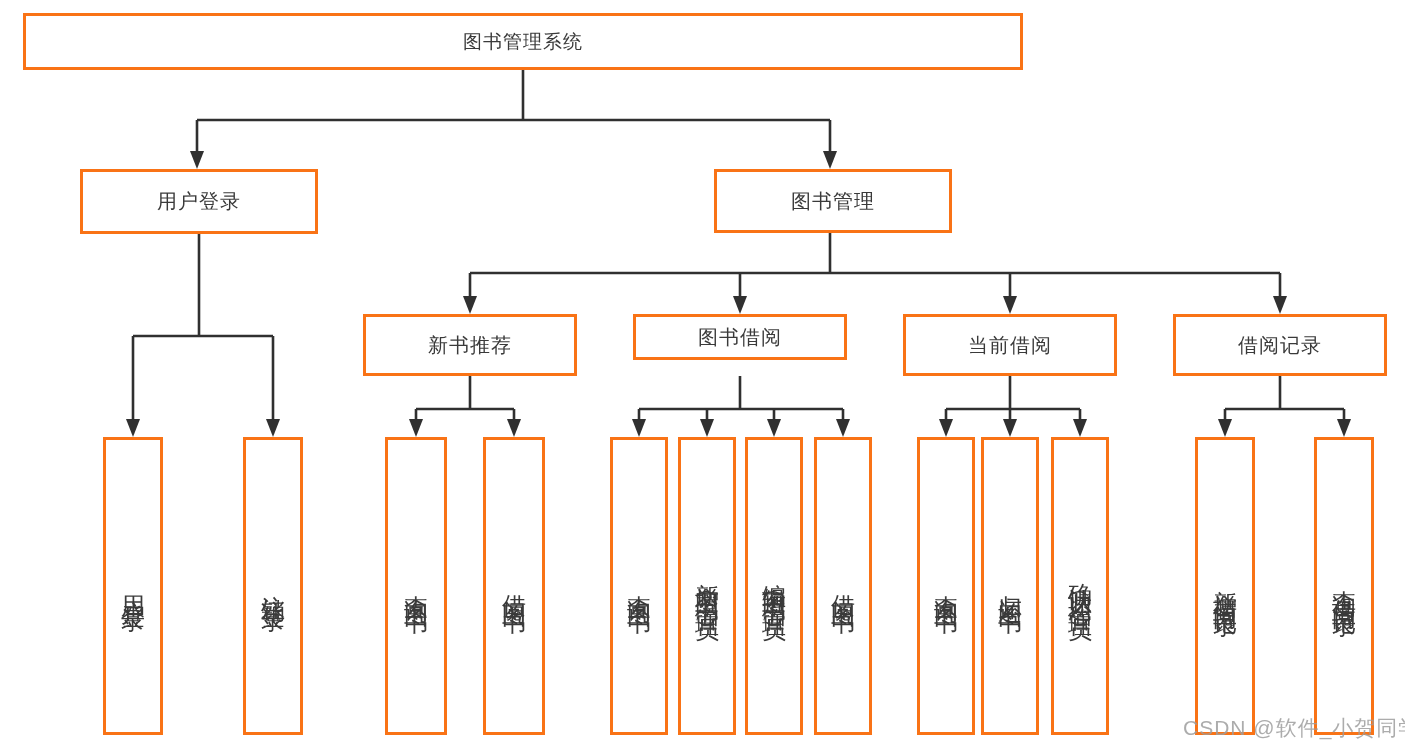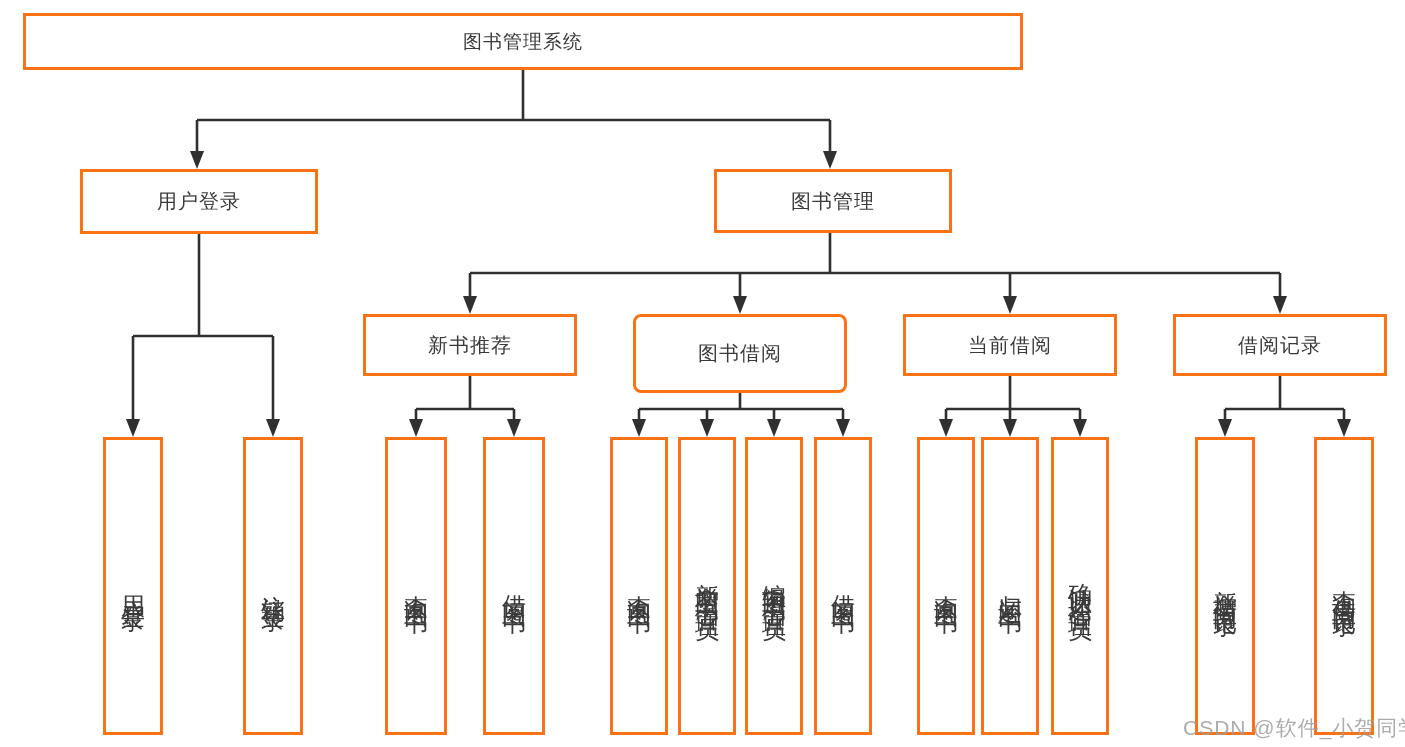--- a/index.html
+++ b/index.html
@@ -107,21 +107,21 @@
       <line x1="1344" y1="409" x2="1344" y2="421" stroke="#303030" stroke-width="2.6"></line>
       <polygon points="1337,419 1351,419 1344,437" fill="#303030"></polygon>
     </svg>
 
   <div class="node h root" style="left:23px; top:13px; width:1000px; height:57px;">图书管理系统</div>
 
   <div class="node h" style="left:80px; top:169px; width:238px; height:65px;">用户登录</div>
   <div class="node h" style="left:714px; top:169px; width:238px; height:64px;">图书管理</div>
 
   <div class="node h" style="left:363px; top:314px; width:214px; height:62px;">新书推荐</div>
-  <div class="node h" style="left:633px; top:314px; width:214px; height:79px;border-radius:8px;">图书借阅</div>
+  <div class="node h" style="left:633px; top:314px; width:214px; height:46px;">图书借阅</div>
   <div class="node h" style="left:1173px; top:314px; width:214px; height:62px;">借阅记录</div>
   <div class="node h" style="left:903px; top:314px; width:214px; height:62px;">当前借阅</div>
 
   <div class="node leaf" style="left:103px; top:437px; width:60px; height:298px;">用户登录</div>
   <div class="node leaf" style="left:243px; top:437px; width:60px; height:298px;">注销登录</div>
 
   <div class="node leaf" style="left:385px; top:437px; width:62px; height:298px;">查询图书</div>
   <div class="node leaf" style="left:483px; top:437px; width:62px; height:298px;">借阅图书</div>
 
   <div class="node leaf" style="left:610px; top:437px; width:58px; height:298px;">查询图书</div>

